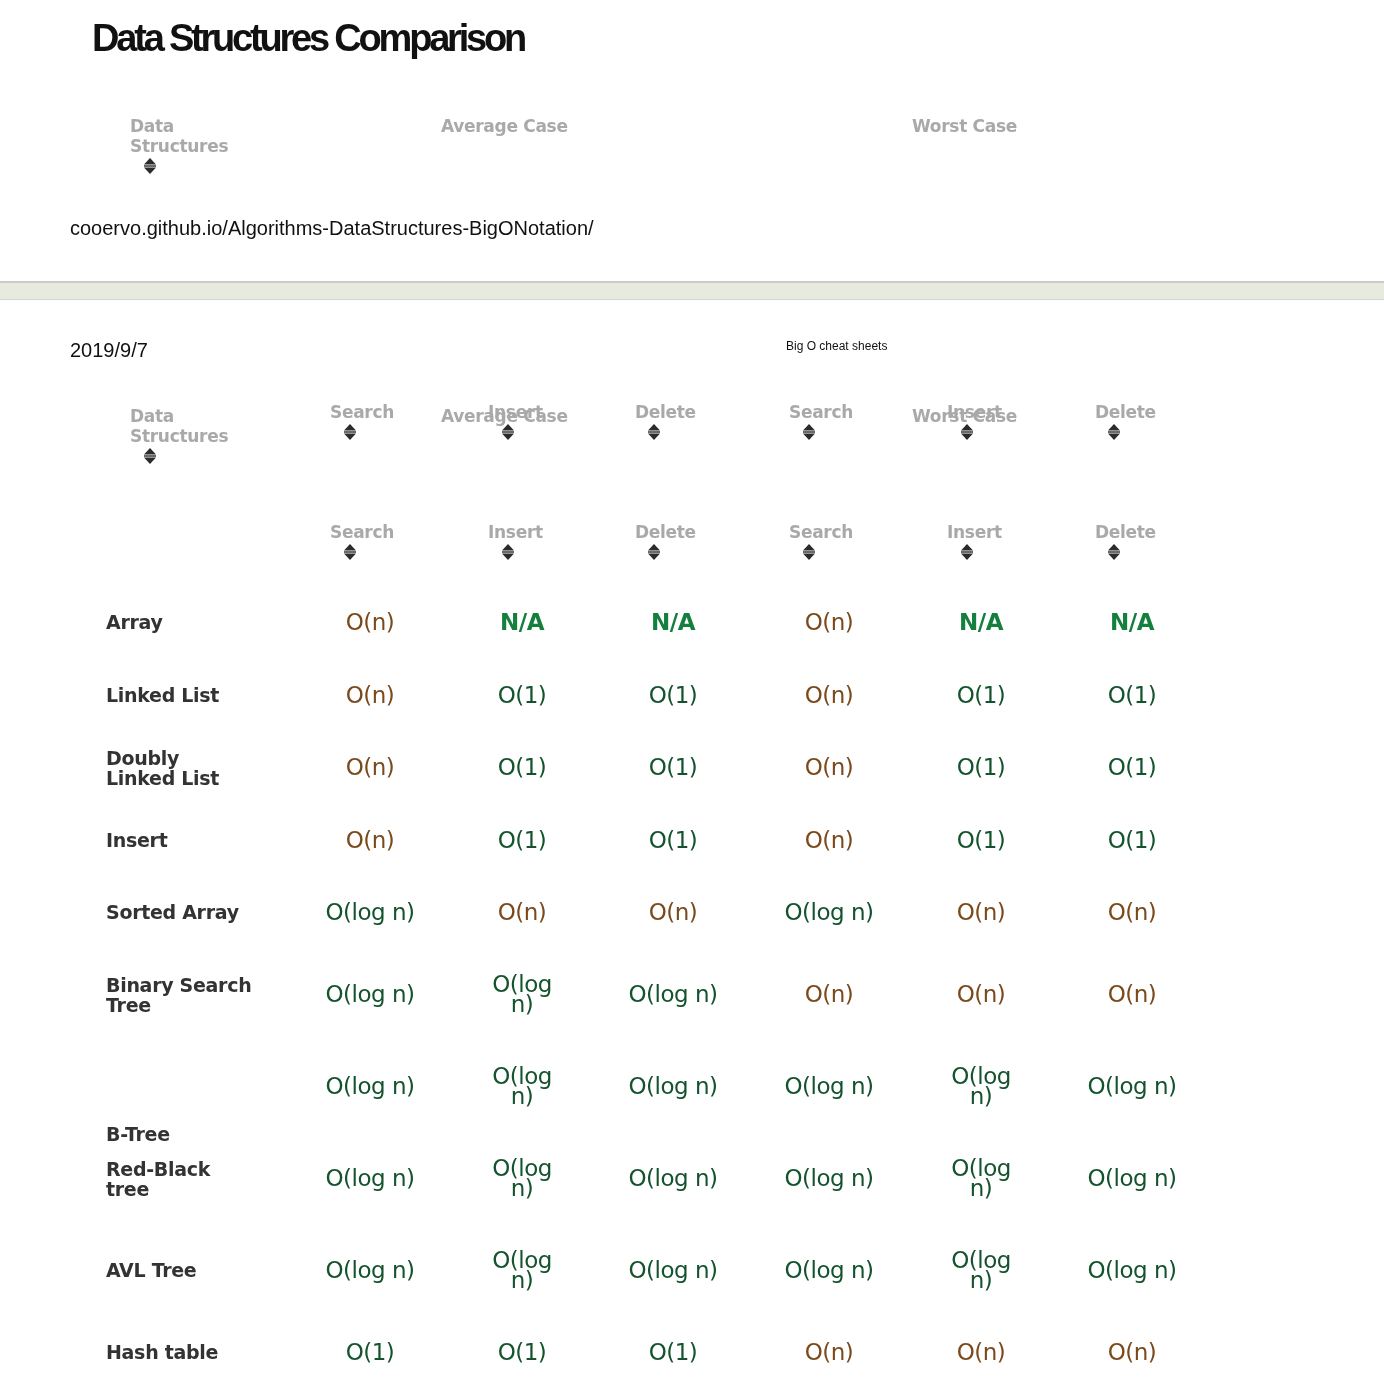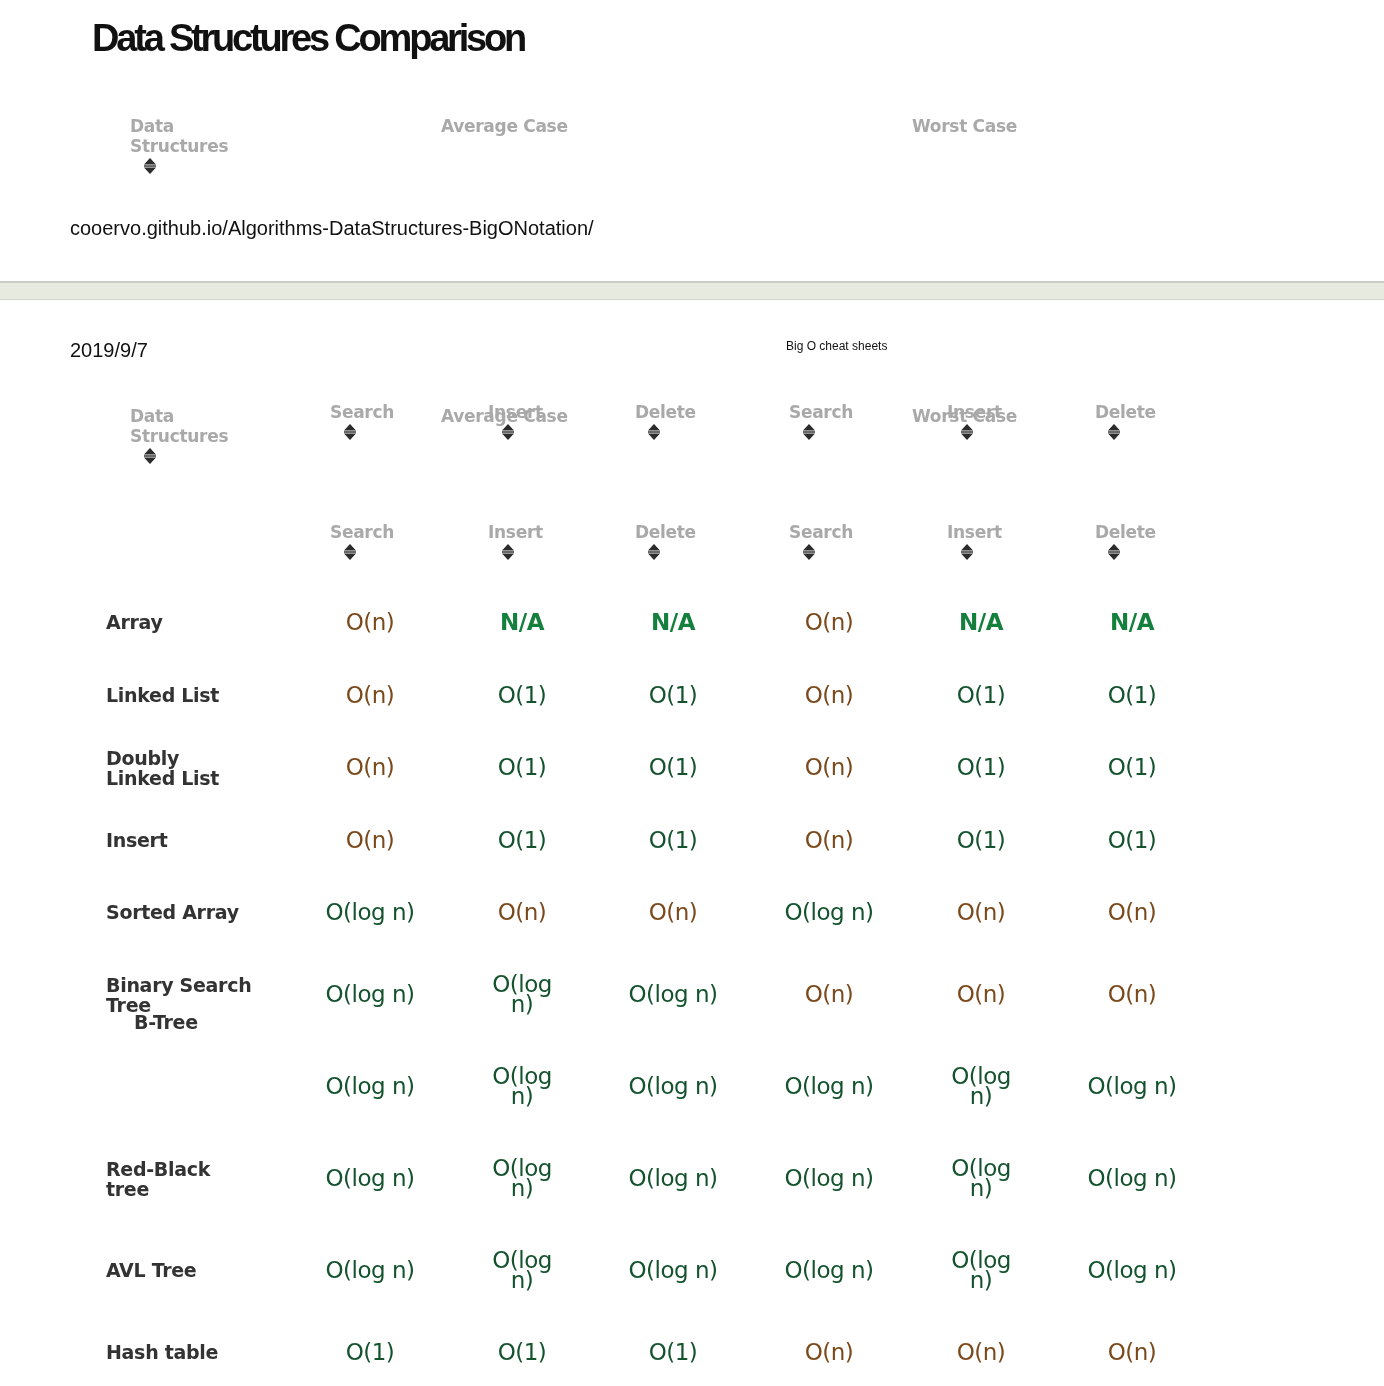--- a/index.html
+++ b/index.html
@@ -227,21 +227,21 @@
     </div>
     <div class="abs cell c-good" style="left: 370px; top: 984px;">O(log n)</div>
     <div class="abs cell c-good wrap" style="left: 522px; top: 974px;">
       <div>O(log</div>
       <div>n)</div>
     </div>
     <div class="abs cell c-good" style="left: 673px; top: 984px;">O(log n)</div>
     <div class="abs cell c-bad" style="left: 829px; top: 984px;">O(n)</div>
     <div class="abs cell c-bad" style="left: 981px; top: 984px;">O(n)</div>
     <div class="abs cell c-bad" style="left: 1132px; top: 984px;">O(n)</div>
-    <div class="abs row-label" style="top: 1012px; margin-left: 28px;">
+    <div class="abs row-label" style="top: 1124px;">
       <div>B-Tree</div>
     </div>
     <div class="abs cell c-good" style="left: 370px; top: 1076px;">O(log n)</div>
     <div class="abs cell c-good wrap" style="left: 522px; top: 1066px;">
       <div>O(log</div>
       <div>n)</div>
     </div>
     <div class="abs cell c-good" style="left: 673px; top: 1076px;">O(log n)</div>
     <div class="abs cell c-good" style="left: 829px; top: 1076px;">O(log n)</div>
     <div class="abs cell c-good wrap" style="left: 981px; top: 1066px;">

